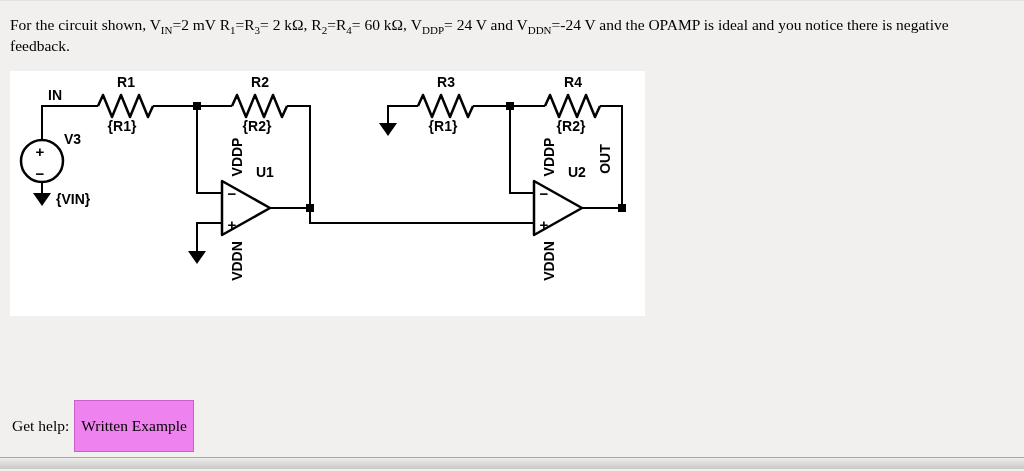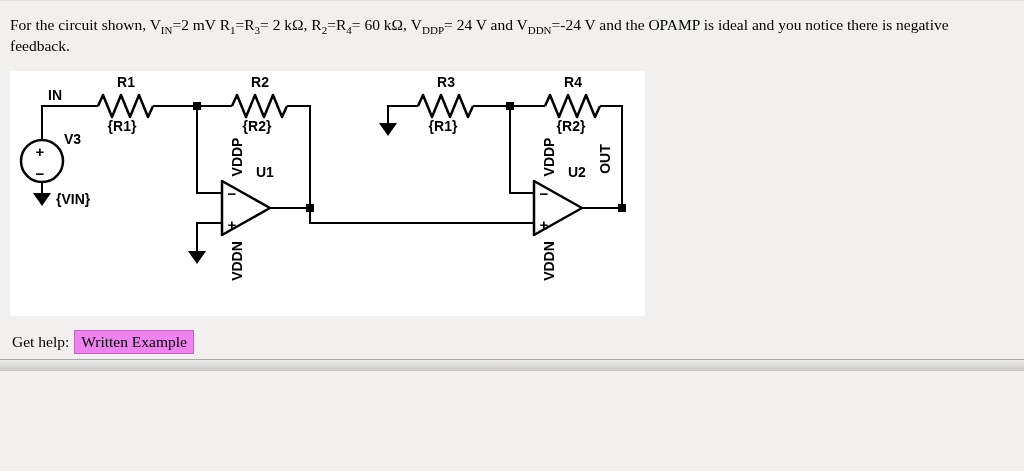--- a/index.html
+++ b/index.html
@@ -6,21 +6,21 @@
   html, body { margin: 0; padding: 0; }
   body {
     background: #f1f0ee;
     font-family: "Liberation Serif", serif;
     font-size: 15.5px;
     color: #000;
   }
   .page {
     position: relative;
     width: 1024px;
-    height: 371px;
+    height: 469px;
     padding: 8px 12px 0 10px;
     overflow: hidden;
     border-top: 1px solid #e3e2e0;
   }
   .statement { margin: 6px 0 0 0; line-height: 1.35; }
   sub { font-size: 11px; line-height: 0; }
   .answer-line {
     margin-top: 12px;
     display: flex;
     align-items: center;
@@ -53,21 +53,21 @@
   }
   .tolerance { margin: 22px 0 0 0; }
   .help-line {
     position: absolute;
     left: 12px;
     bottom: 17px;
   }
   .help-button {
     display: inline-block;
     margin-left: 5px;
-    padding: 2px 6px;
+    padding: 16px 6px;
     background: #ee82ee;
     border: 1px solid #c95fc9;
     color: #000;
     text-decoration: none;
     cursor: pointer;
   }
   .footer-bar {
     position: absolute;
     left: 0;
     bottom: 0;

